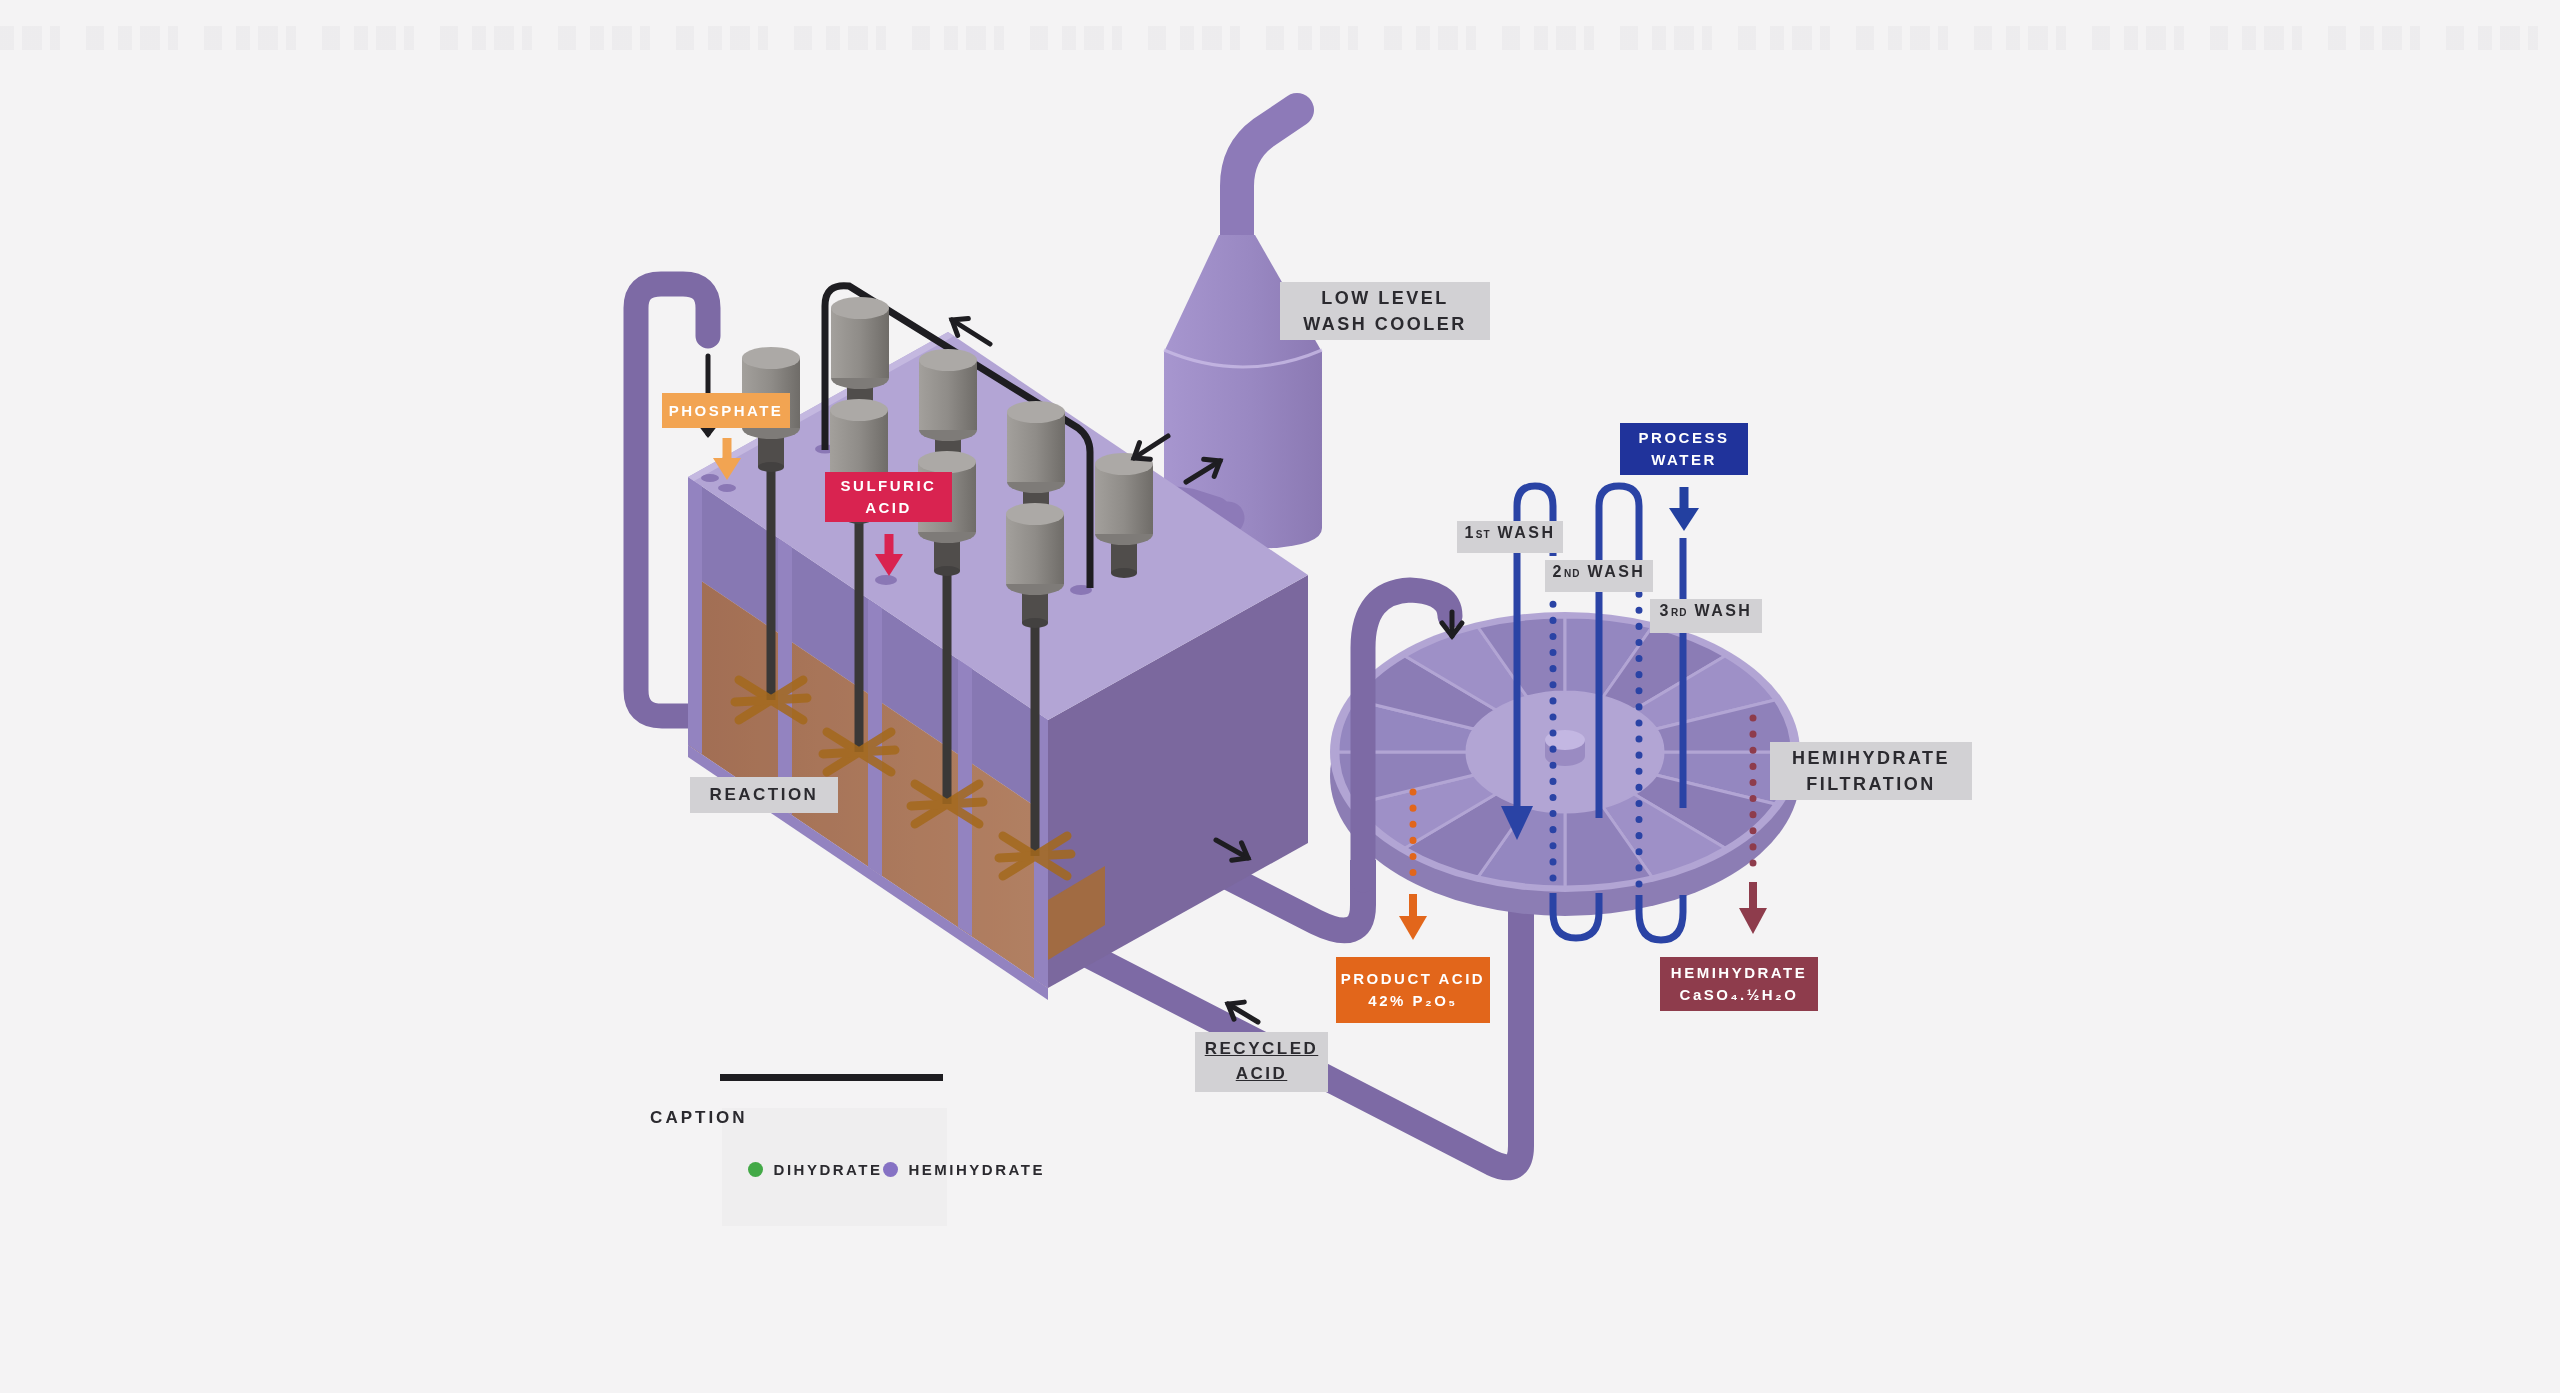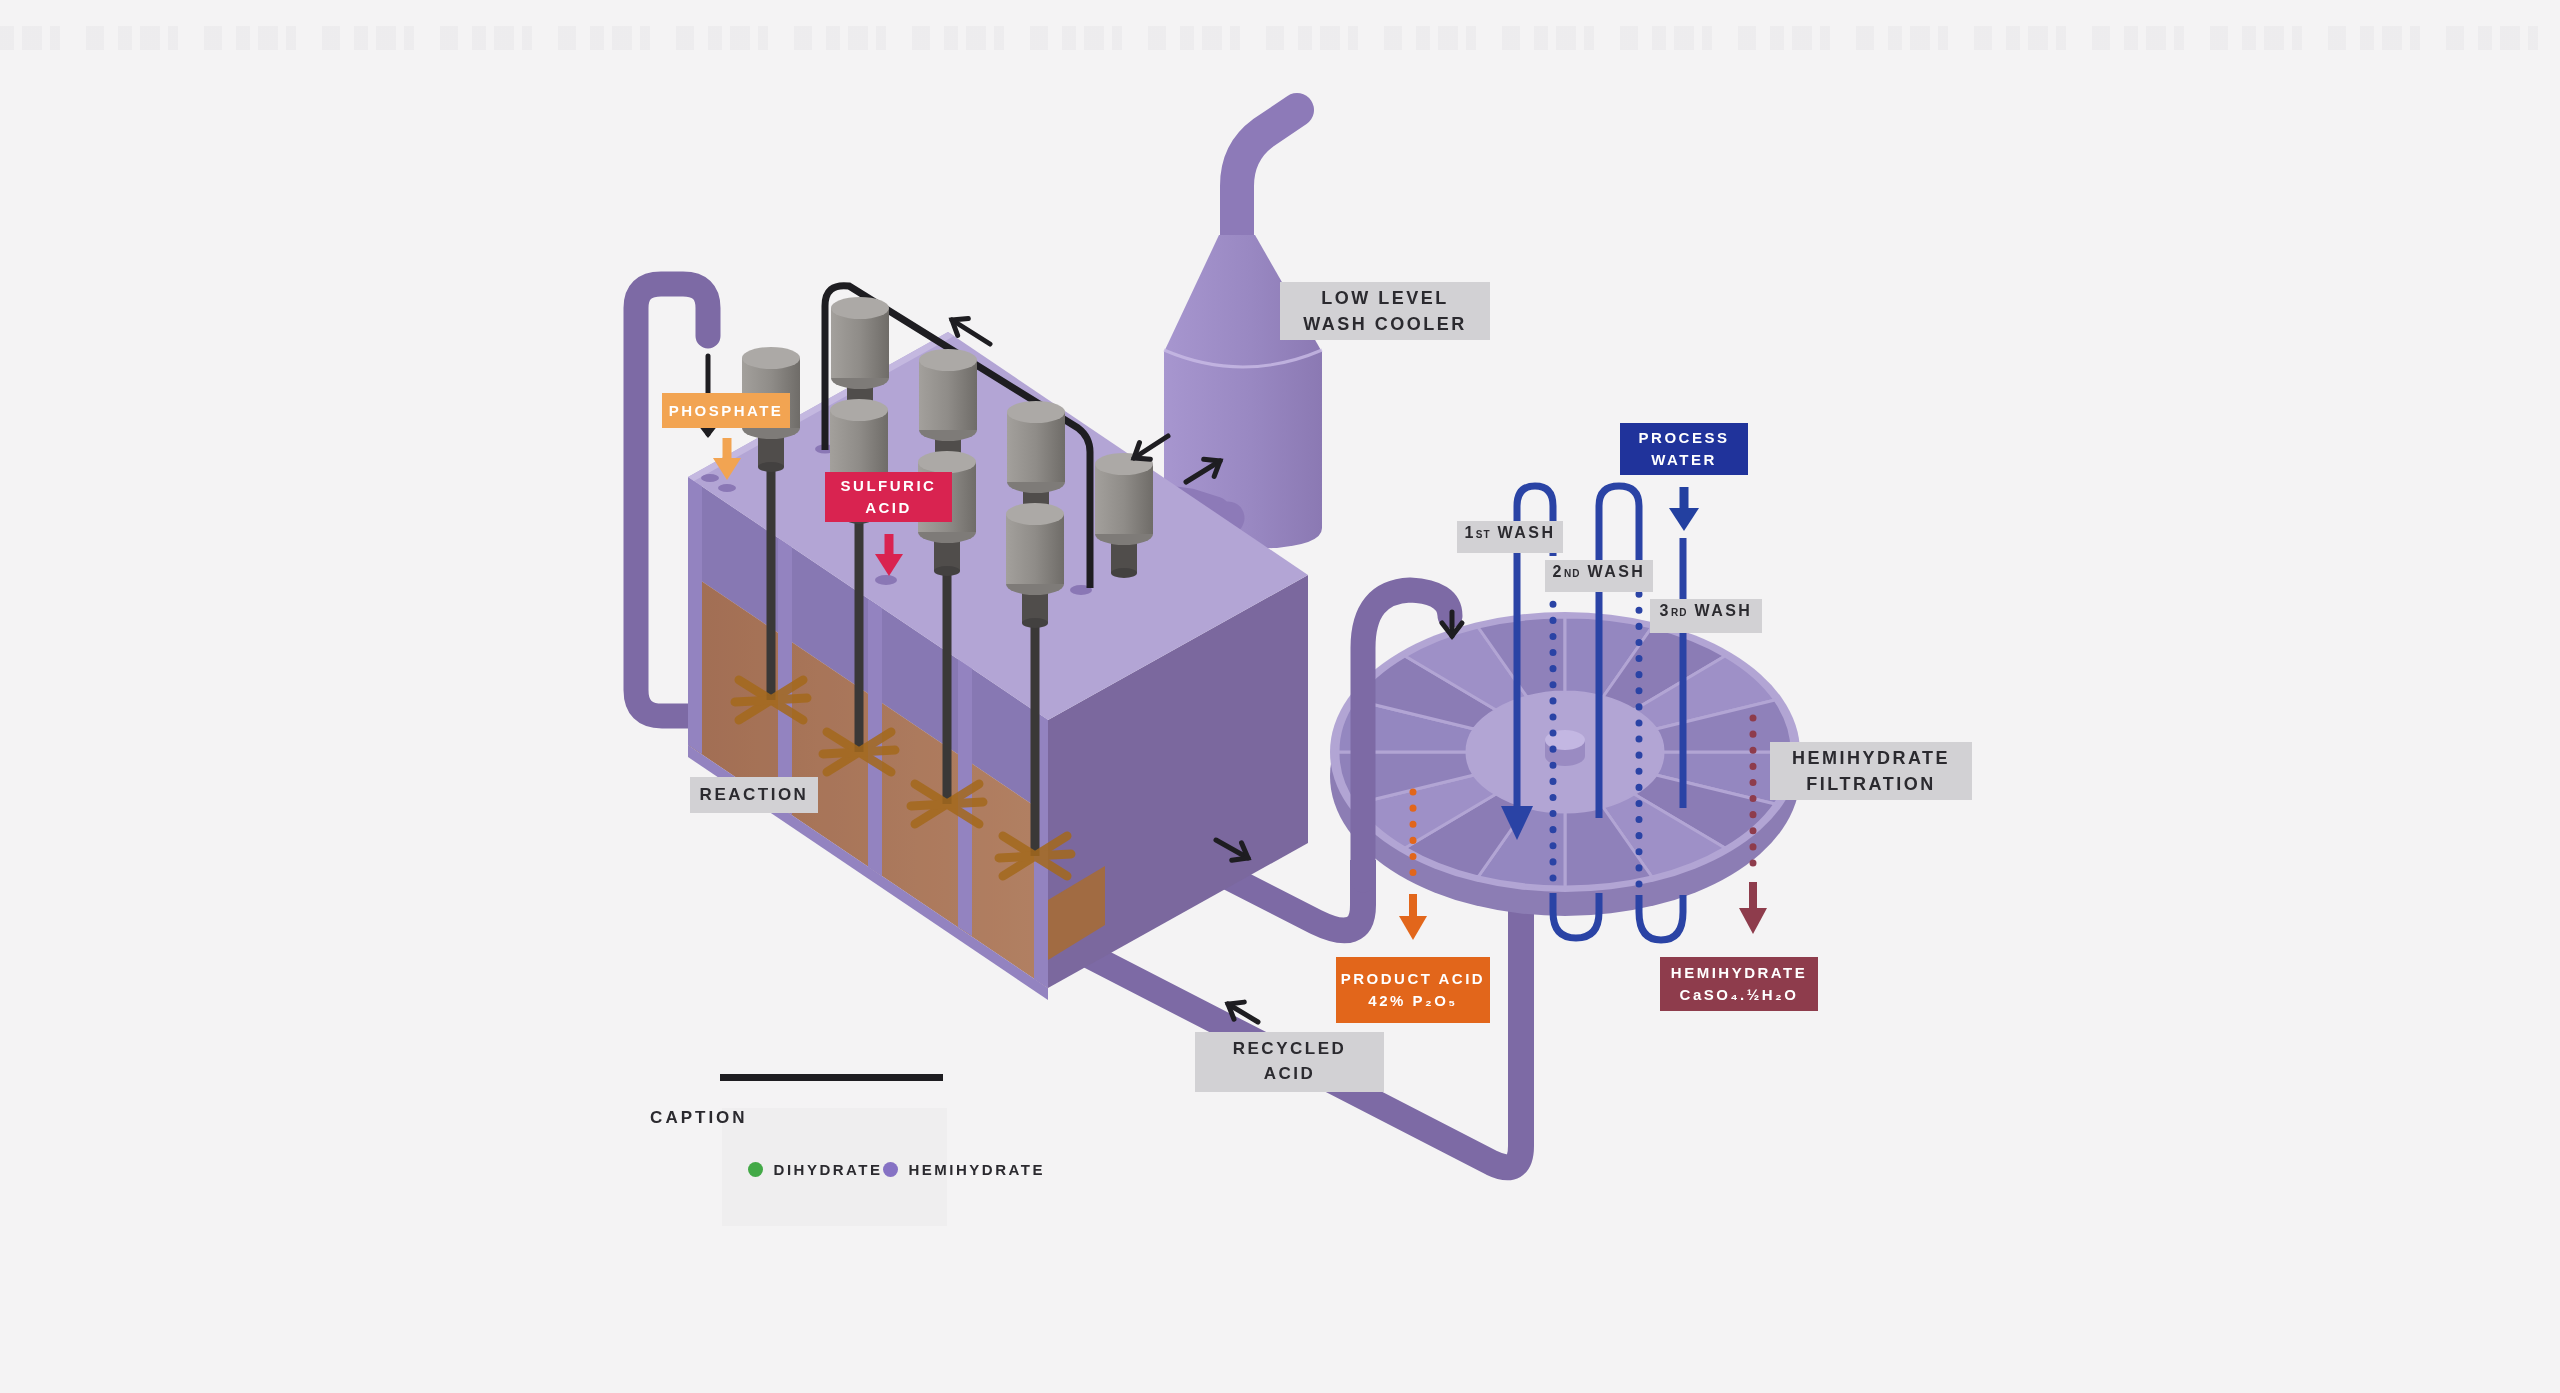--- a/index.html
+++ b/index.html
@@ -303,40 +303,40 @@
     <span>2</span>
       <sup>ND</sup>
       <span>WASH</span>
   </div>
   <div class="lbl wash" style="left:1650px;top:599px;width:112px;height:34px;">
     <span>3</span>
       <sup>RD</sup>
       <span>WASH</span>
   </div>
 
-  <div class="lbl" style="left:690px;top:777px;width:128px;height:36px;">
+  <div class="lbl" style="left:690px;top:777px;width:148px;height:36px;">
     <span>REACTION</span>
   </div>
 
   <div class="lbl" style="left:1770px;top:742px;width:202px;height:58px;font-size:18px;">
     <span>HEMIHYDRATE</span>
     <span>FILTRATION</span>
   </div>
 
   <div class="lbl lbl--white lbl--prod" style="left:1336px;top:957px;width:154px;height:66px;font-size:15px;">
     <span>PRODUCT ACID</span>
     <span class="s2">42% P₂O₅</span>
   </div>
 
   <div class="lbl lbl--white lbl--maroon" style="left:1660px;top:957px;width:158px;height:54px;font-size:15px;">
     <span>HEMIHYDRATE</span>
     <span class="s2">CaSO₄.½H₂O</span>
   </div>
 
-  <div class="lbl" style="left:1195px;top:1032px;width:189px;height:60px;">
+  <div class="lbl" style="left:1195px;top:1032px;width:133px;height:60px;text-decoration:underline;">
     <span>RECYCLED</span>
     <span>ACID</span>
   </div>
 
   <div class="divider" style="left:720px;top:1074px;width:223px;height:7px;"></div>
   <div class="legend">
     <div class="legend-title">CAPTION</div>
     <div class="legend-row">
       <span class="legend-dot" style="background-color: rgb(67, 169, 71);"></span>
       <span class="legend-label">DIHYDRATE</span>

